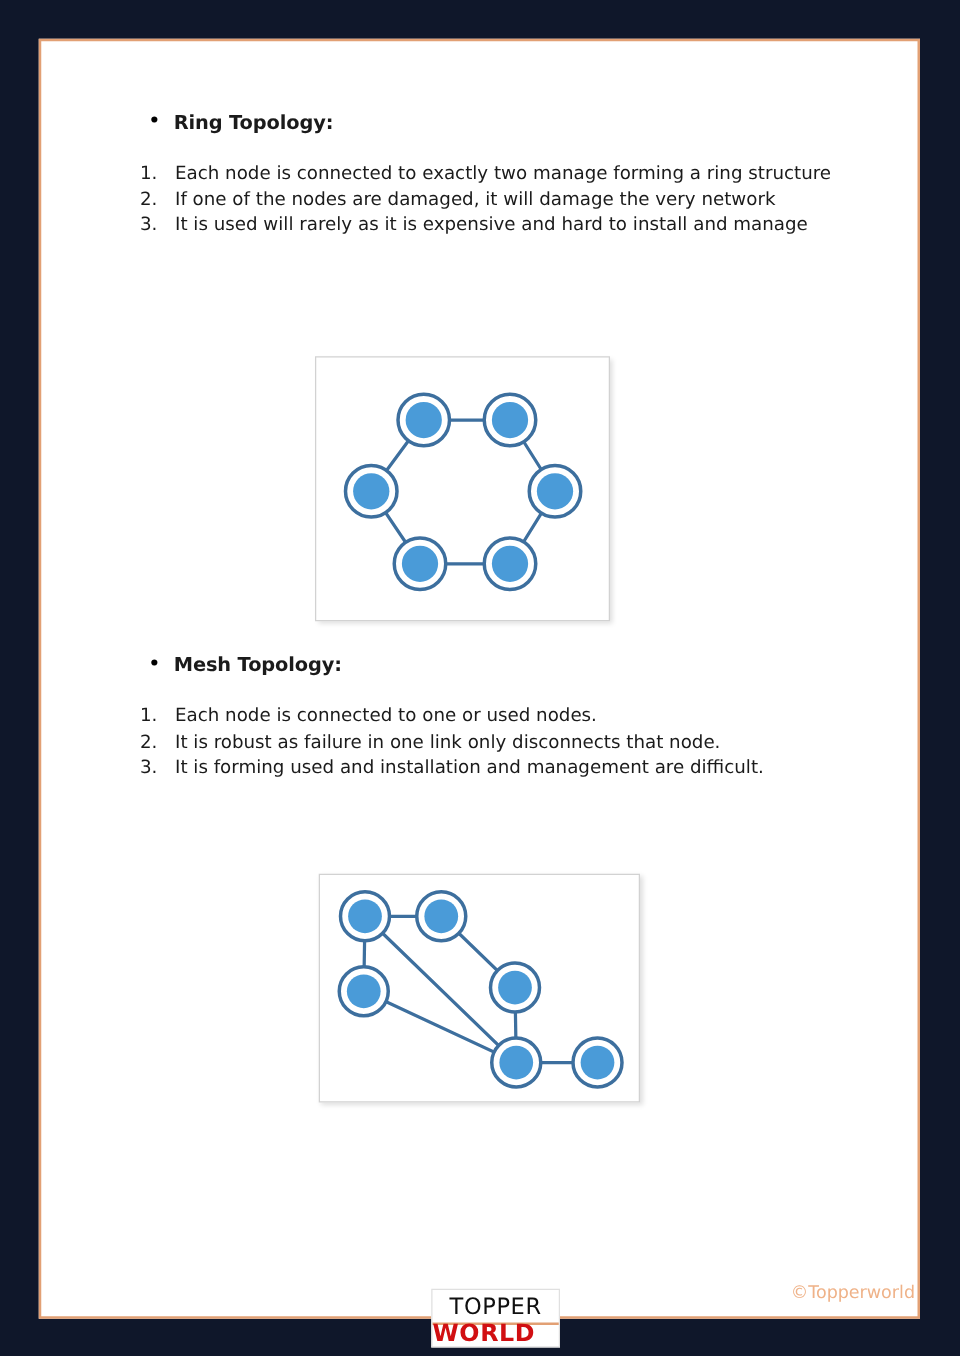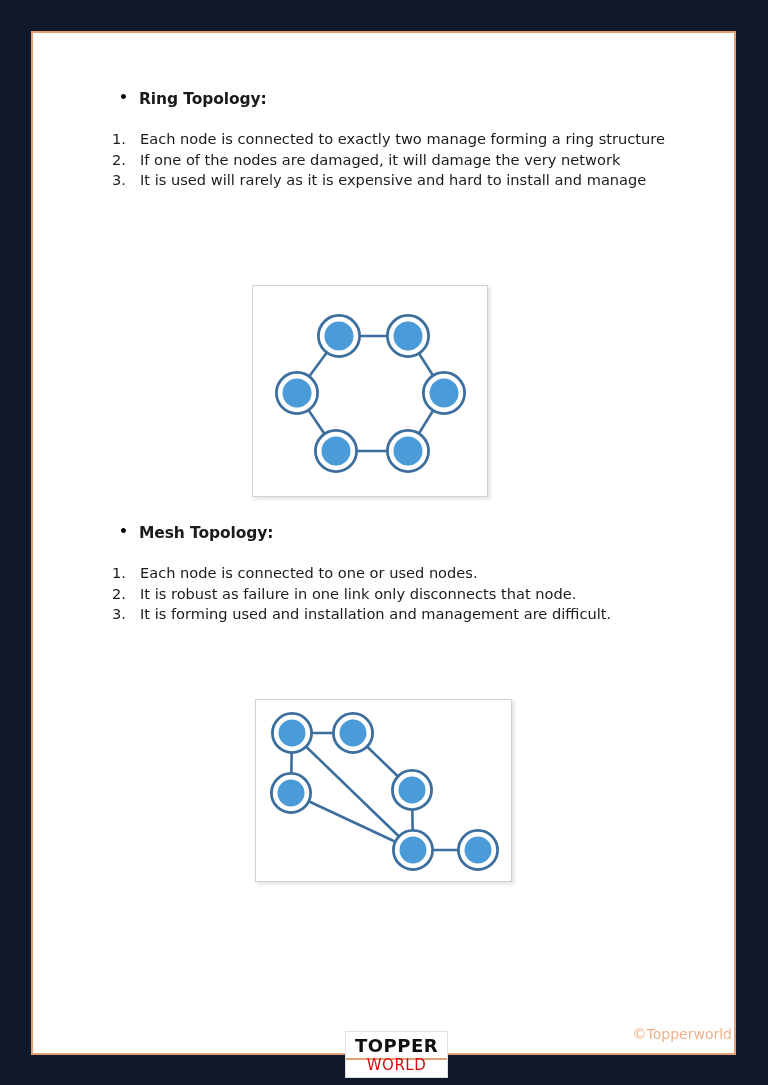--- a/index.html
+++ b/index.html
@@ -102,42 +102,42 @@
     box-sizing: border-box;
     overflow: hidden;
   }
   #logo-top {
     position: absolute;
     left: 0;
     top: 3px;
     width: 101px;
     text-align: center;
     font-family: "DejaVu Sans", sans-serif;
-    font-weight: bold;
+    font-weight: normal;
     font-size: 18px;
     letter-spacing: 0.5px;
     color: #101010;
   }
   #logo-rule {
     position: absolute;
     left: -10px;
     top: 26px;
     width: 125px;
     height: 2px;
     background: #e2a074;
   }
   #logo-bottom {
     position: absolute;
     left: 0;
     top: 24px;
     width: 101px;
-    text-align: center;
-    font-family: "DejaVu Sans", sans-serif;
-    font-weight: normal;
-    font-size: 15px;
+    text-align: left;
+    font-family: "DejaVu Sans", sans-serif;
+    font-weight: bold;
+    font-size: 19px;
     letter-spacing: 0.5px;
     color: #d10f12;
   }
   #copyright {
     position: absolute;
     right: 36px;
     top: 1026px;
     font-size: 14px;
     color: #efb288;
     font-family: "DejaVu Sans", sans-serif;

